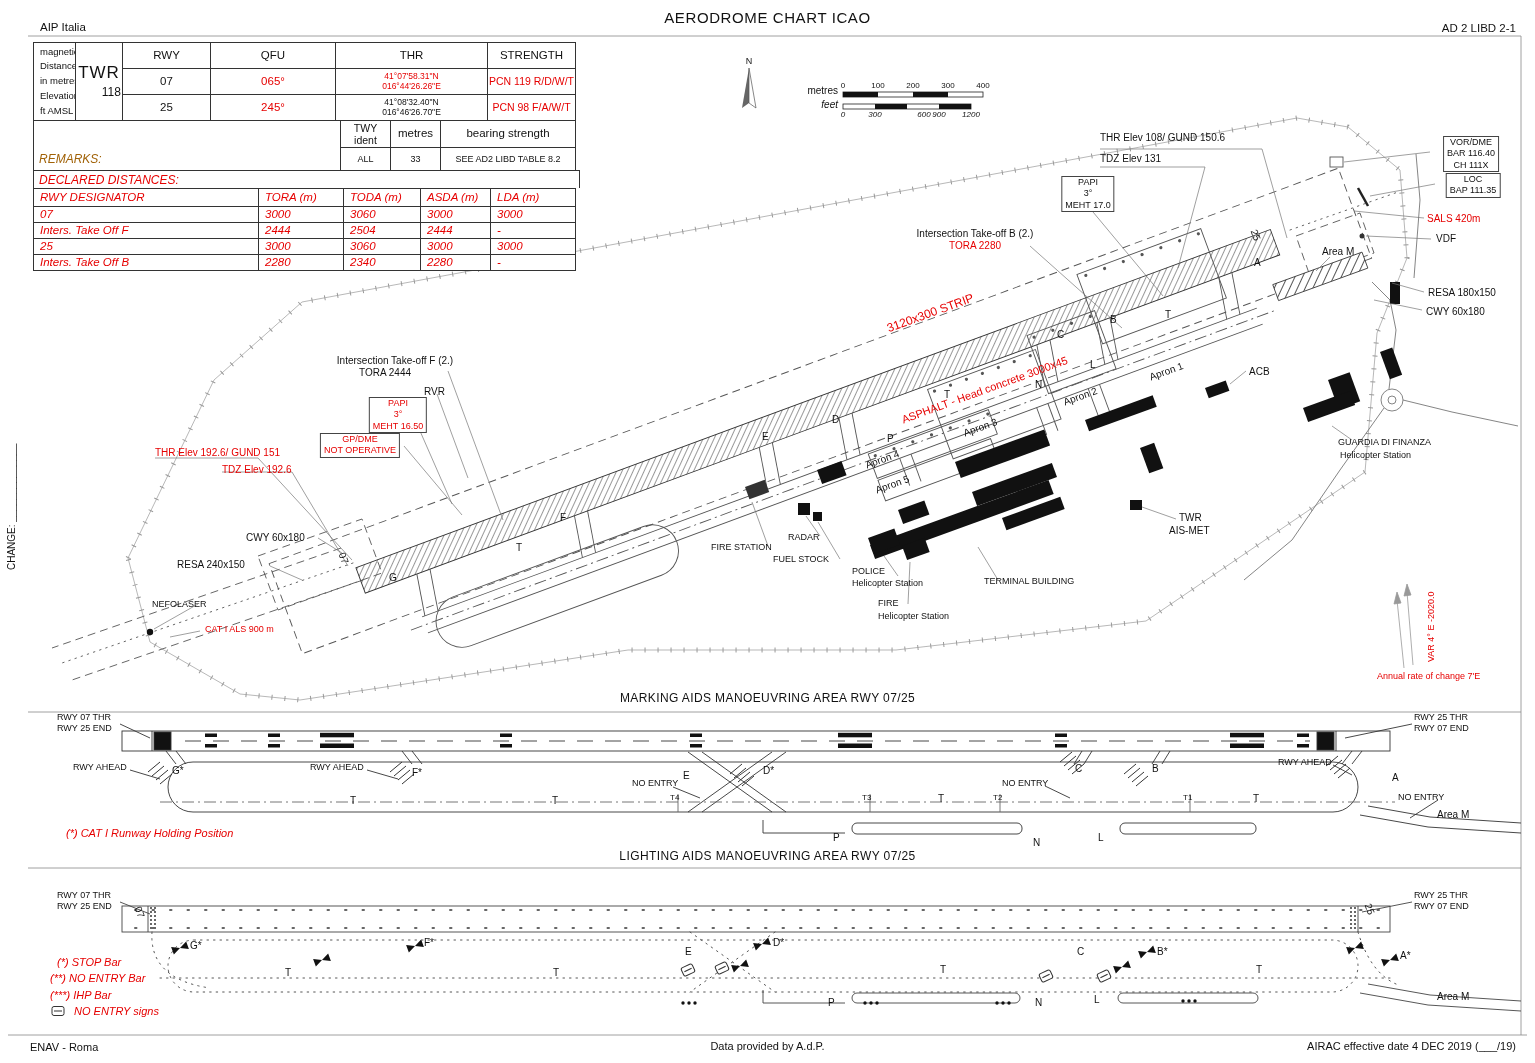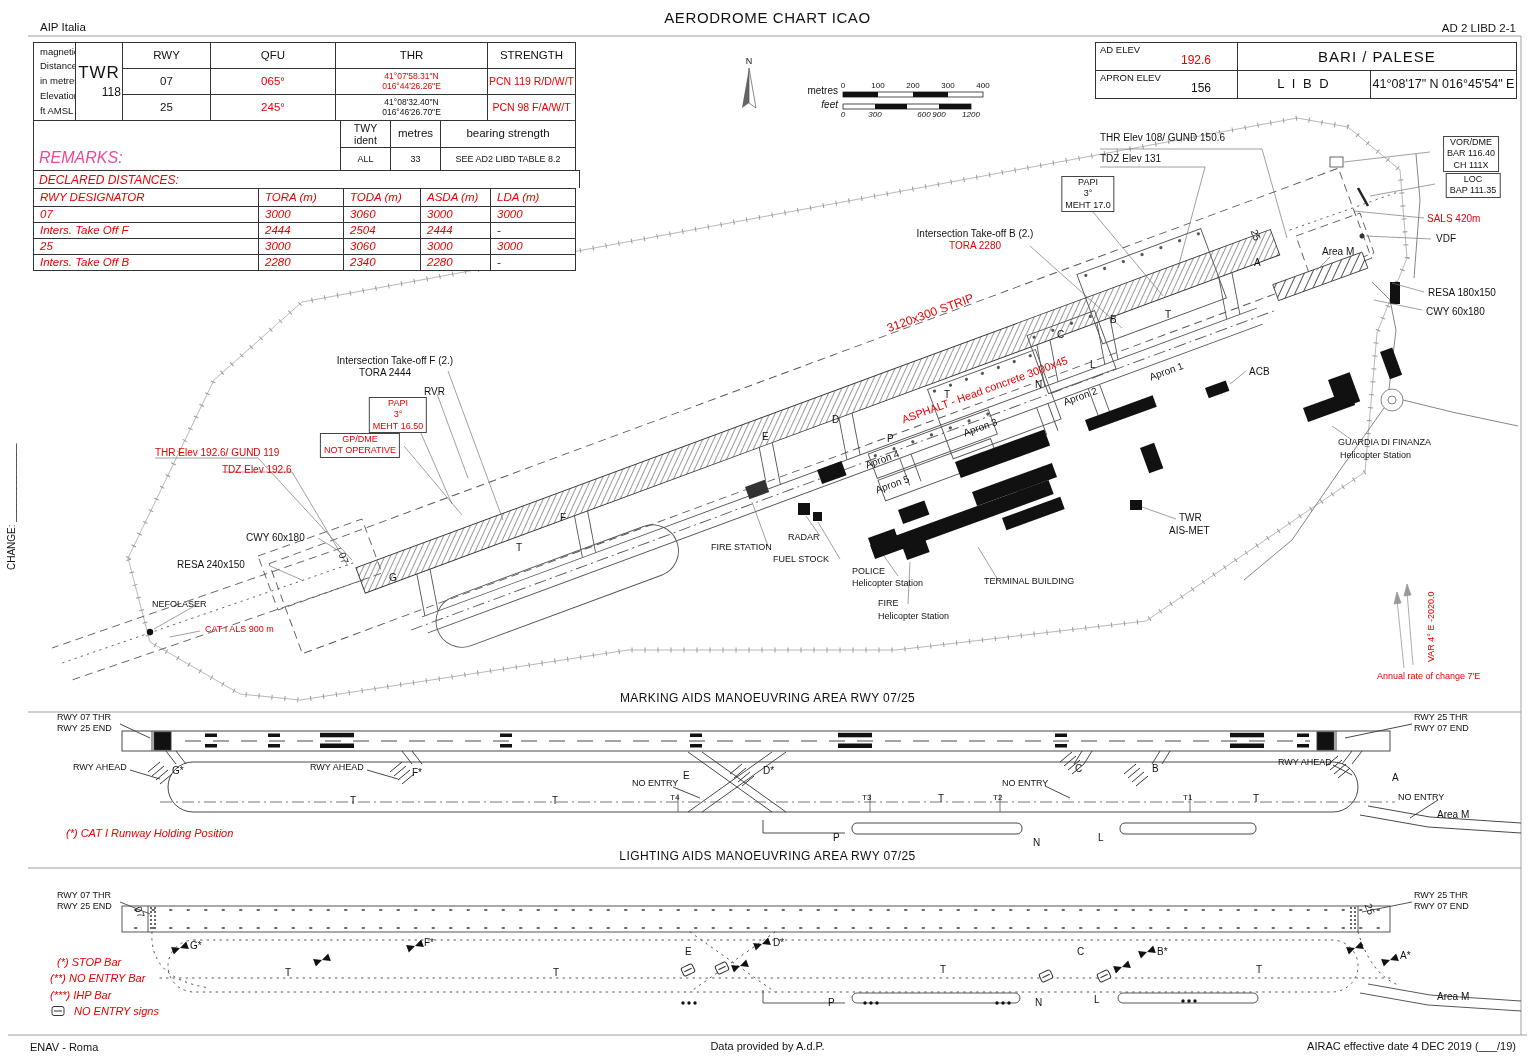--- a/index.html
+++ b/index.html
@@ -22,21 +22,21 @@
            font-size:11.5px;white-space:pre-line;line-height:1.15;}
   .t1{left:33px;top:42px;grid-template-columns:42px 47px 88px 125px 152px 88px;grid-template-rows:26px 26px 26px;}
   .t1 .coords{font-size:8.5px;}
   .t1 .notes{grid-row:1/4;flex-direction:column;align-items:flex-start;justify-content:center;
              text-align:left;font-size:9.5px;line-height:1.55;padding-left:6px;}
   .t1 .twrcell{grid-row:1/4;flex-direction:column;gap:4px;}
   .t1 .twrname{font-size:17px;letter-spacing:1px;}
   .t1 .twrfreq{font-size:12px;margin-left:48px;}
   .t2{left:33px;top:120px;grid-template-columns:307px 50px 50px 135px;grid-template-rows:27px 23px;}
   .t2 .remarks{grid-row:1/3;justify-content:flex-start;align-items:flex-end;
-               padding:0 0 3px 5px;font-style:italic;color:#ec4899;font-size:16px;text-align:left;}
+               padding:0 0 3px 5px;font-style:italic;color:#a16207;font-size:12px;text-align:left;}
   .t2 .small{font-size:9px;}
   .decl-title{position:absolute;left:33px;top:170px;width:540px;height:17px;border:1px solid #333;border-bottom:none;
               background:#fff;display:flex;align-items:center;padding-left:5px;
               color:#e60000;font-style:italic;font-size:12px;}
   .t3{left:33px;top:188px;grid-template-columns:225px 85px 77px 70px 85px;grid-auto-rows:16px;grid-template-rows:18px;}
   .t3 .c{color:#e60000;font-style:italic;font-size:11.5px;justify-content:flex-start;text-align:left;padding-left:6px;}
   .t4{left:1095px;top:42px;grid-template-columns:142px 133px 146px;grid-template-rows:28px 28px;}
   .t4 .elev{flex-direction:row;justify-content:space-between;align-items:flex-start;padding:2px 26px 0 4px;}
   .t4 .elevlab{font-size:9.5px;}
   .t4 .elevval{font-size:12px;align-self:flex-end;padding-bottom:2px;}
@@ -444,33 +444,20 @@
       <div class="c">3060</div>
       <div class="c">3000</div>
       <div class="c">3000</div>
       <div class="c">Inters. Take Off B</div>
       <div class="c">2280</div>
       <div class="c">2340</div>
       <div class="c">2280</div>
       <div class="c">-</div>
     </div>
 
-<div class="grid t4">
-  <div class="c elev">
-    <span class="elevlab">AD ELEV</span>
-    <span class="elevval red">192.6</span>
-  </div>
-  <div class="c apname">BARI / PALESE</div>
-  <div class="c elev">
-    <span class="elevlab">APRON ELEV</span>
-    <span class="elevval">156</span>
-  </div>
-  <div class="c icao">L I B D</div>
-  <div class="c coord2">41°08'17" N   016°45'54" E</div>
-</div>
 
 <div class="sec-title" style="top:691px">MARKING  AIDS MANOEUVRING AREA RWY 07/25</div>
 <div class="sec-title" style="top:849px">LIGHTING AIDS MANOEUVRING AREA RWY 07/25</div>
 
 <div class="layer">
       <div class="lbl" style="left: 749px; top: 56px; font-size: 9px; transform: translateX(-50%);">N</div>
       <div class="lbl" style="left: 838px; top: 85px; font-size: 10px; transform: translateX(-100%);">metres</div>
       <div class="lbl it" style="left: 838px; top: 99px; font-size: 10px; transform: translateX(-100%);">feet</div>
       <div class="lbl" style="left: 843px; top: 81px; font-size: 8px; transform: translateX(-50%);">0</div>
       <div class="lbl" style="left: 878px; top: 81px; font-size: 8px; transform: translateX(-50%);">100</div>
@@ -520,21 +507,21 @@
       <div class="lbl" style="left: 1338px; top: 437px; font-size: 9px;">GUARDIA DI FINANZA</div>
       <div class="lbl" style="left: 1340px; top: 450px; font-size: 9px;">Helicopter Station</div>
       <div class="lbl" style="left: 395px; top: 355px; transform: translateX(-50%);">Intersection Take-off F (2.)</div>
       <div class="lbl" style="left: 385px; top: 367px; transform: translateX(-50%);">TORA 2444</div>
       <div class="lbl" style="left: 424px; top: 386px;">RVR</div>
       <div class="lbl boxed red" style="left: 398px; top: 397px; font-size: 9px; transform: translateX(-50%);">PAPI
 3°
 MEHT 16.50</div>
       <div class="lbl boxed red" style="left: 360px; top: 433px; font-size: 9px; transform: translateX(-50%);">GP/DME
 NOT OPERATIVE</div>
-      <div class="lbl red" style="left: 155px; top: 447px;">THR Elev 192.6/ GUND 119</div>
+      <div class="lbl red" style="left: 155px; top: 447px;">THR Elev 192.6/ GUND 151</div>
       <div class="lbl red" style="left: 222px; top: 464px;">TDZ Elev 192.6</div>
       <div class="lbl" style="left: 560px; top: 512px;">F</div>
       <div class="lbl" style="left: 516px; top: 542px;">T</div>
       <div class="lbl" style="left: 246px; top: 532px;">CWY 60x180</div>
       <div class="lbl" style="left: 177px; top: 559px;">RESA 240x150</div>
       <div class="lbl" style="left: 389px; top: 572px;">G</div>
       <div class="lbl" style="left: 347px; top: 551px; transform: rotate(70deg);">07</div>
       <div class="lbl" style="left: 1259px; top: 228px; transform: rotate(70deg);">25</div>
       <div class="lbl" style="left: 152px; top: 599px; font-size: 9px;">NEFOLASER</div>
       <div class="lbl red" style="left: 205px; top: 624px; font-size: 9px;">CAT I ALS 900 m</div>

